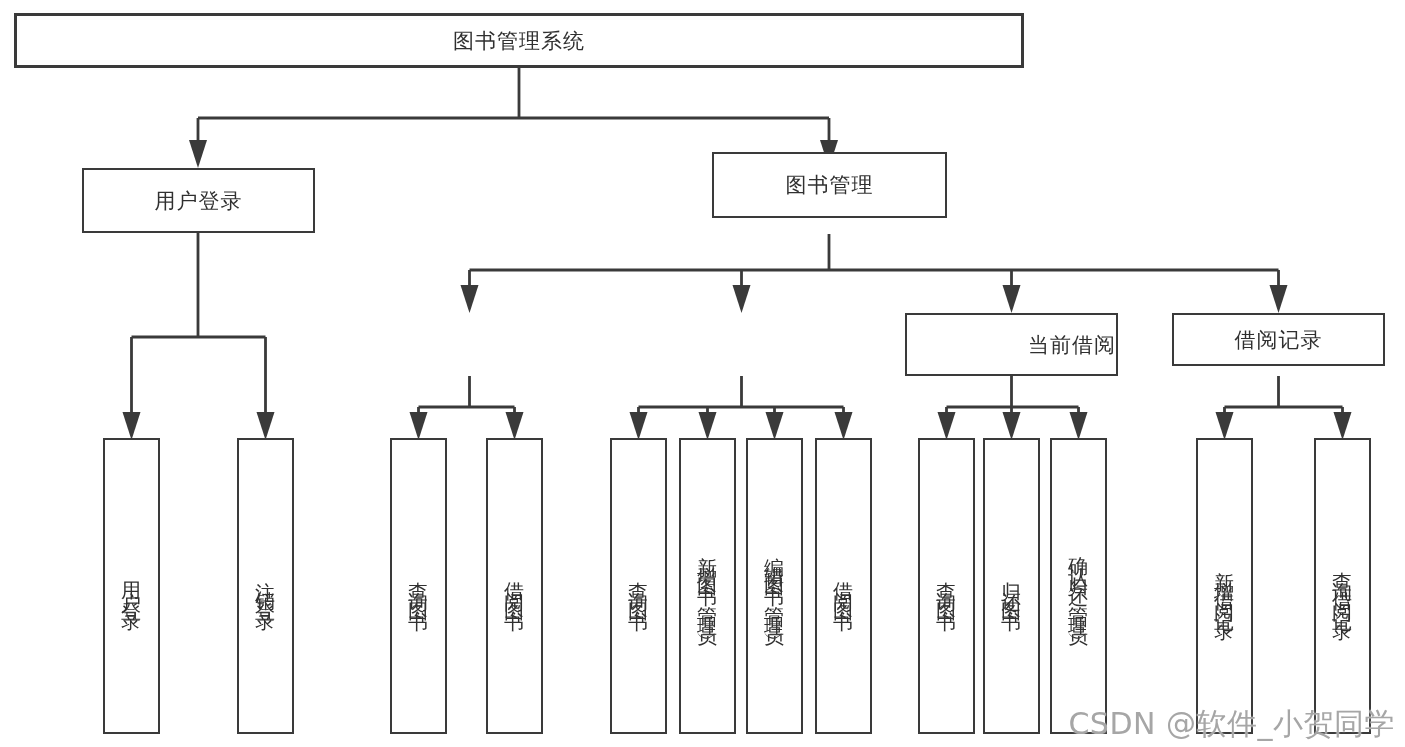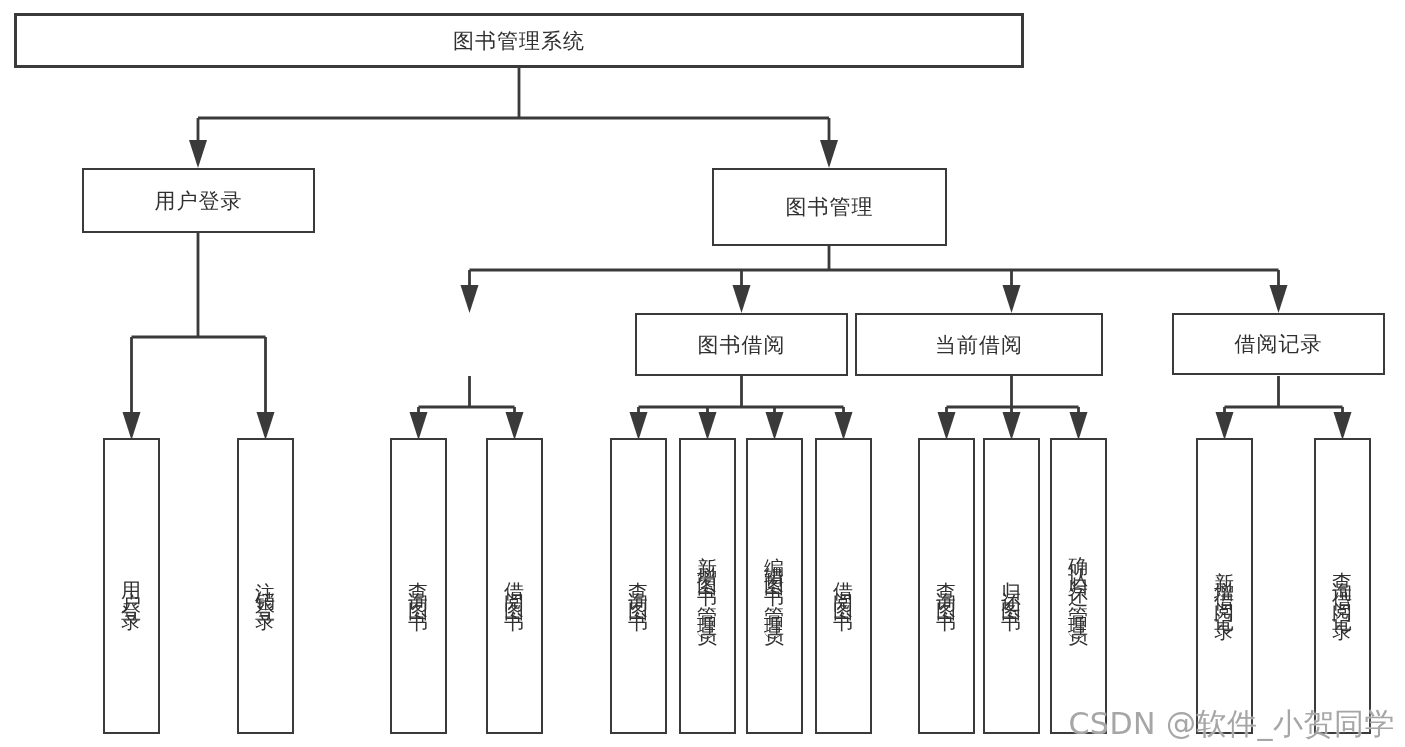--- a/index.html
+++ b/index.html
@@ -105,31 +105,28 @@
     </g>
   </svg>
 
   <div class="node root" style="left:14px; top:13px; width:1010px; height:55px;">
     <span class="h-label">图书管理系统</span>
   </div>
 
   <div class="node" style="left:82px; top:168px; width:233px; height:65px;">
     <span class="h-label">用户登录</span>
   </div>
-  <div class="node" style="left:712px; top:168px; width:235px; height:78px;">
+  <div class="node" style="left:712px; top:152px; width:235px; height:66px;">
     <span class="h-label">图书管理</span>
   </div>
 
-  <div class="node" style="left:635px; top:313px; width:213px; height:63px;">
-    <span class="h-label">图书借阅</span>
-  </div>
-  <div class="node" style="left:855px; top:313px; width:248px; height:63px;">
+  <div class="node" style="left:905px; top:313px; width:213px; height:63px;justify-content:flex-end;">
     <span class="h-label">当前借阅</span>
   </div>
-  <div class="node" style="left:1172px; top:313px; width:213px; height:62px;">
+  <div class="node" style="left:1172px; top:313px; width:213px; height:53px;">
     <span class="h-label">借阅记录</span>
   </div>
 
   <div class="node" style="left:103px; top:438px; width:57px; height:296px;">
     <span class="v-label">用户登录</span>
   </div>
   <div class="node" style="left:237px; top:438px; width:57px; height:296px;">
     <span class="v-label">注销登录</span>
   </div>
 

